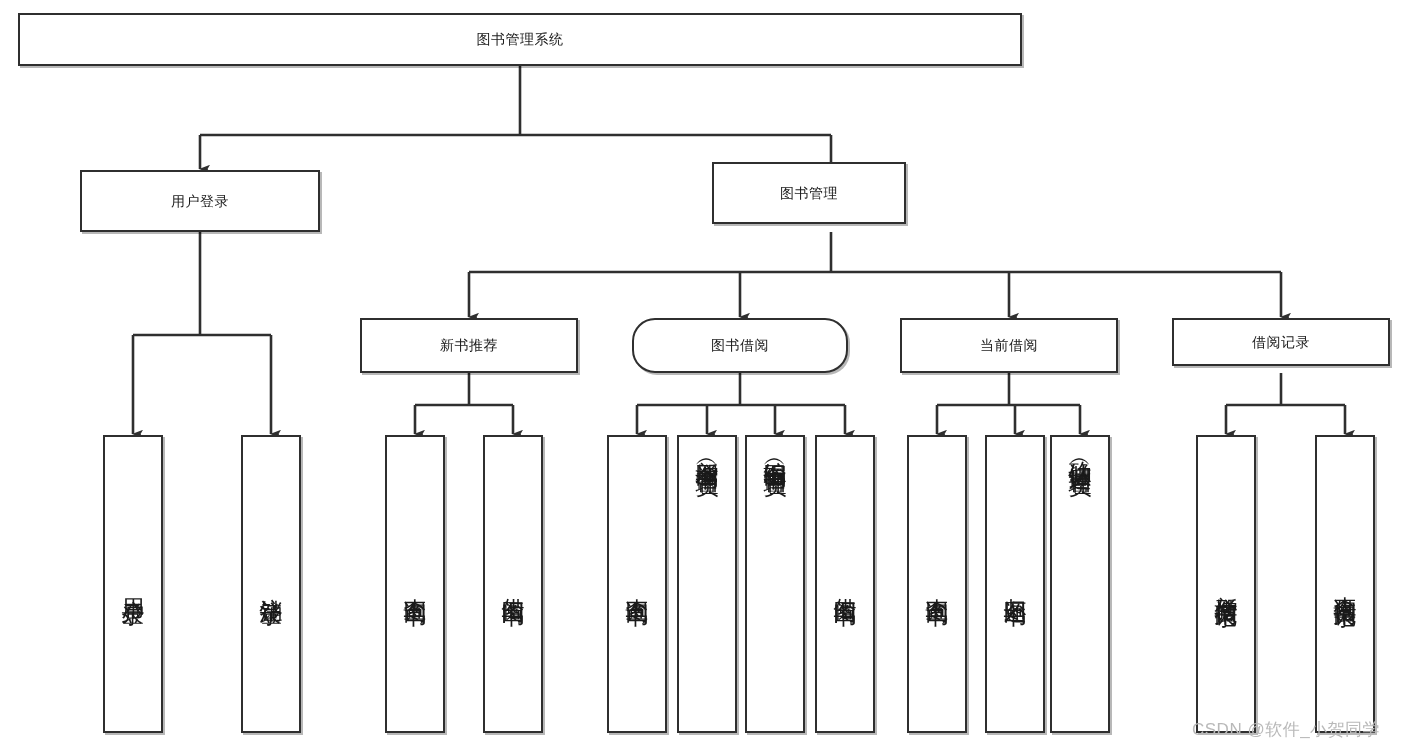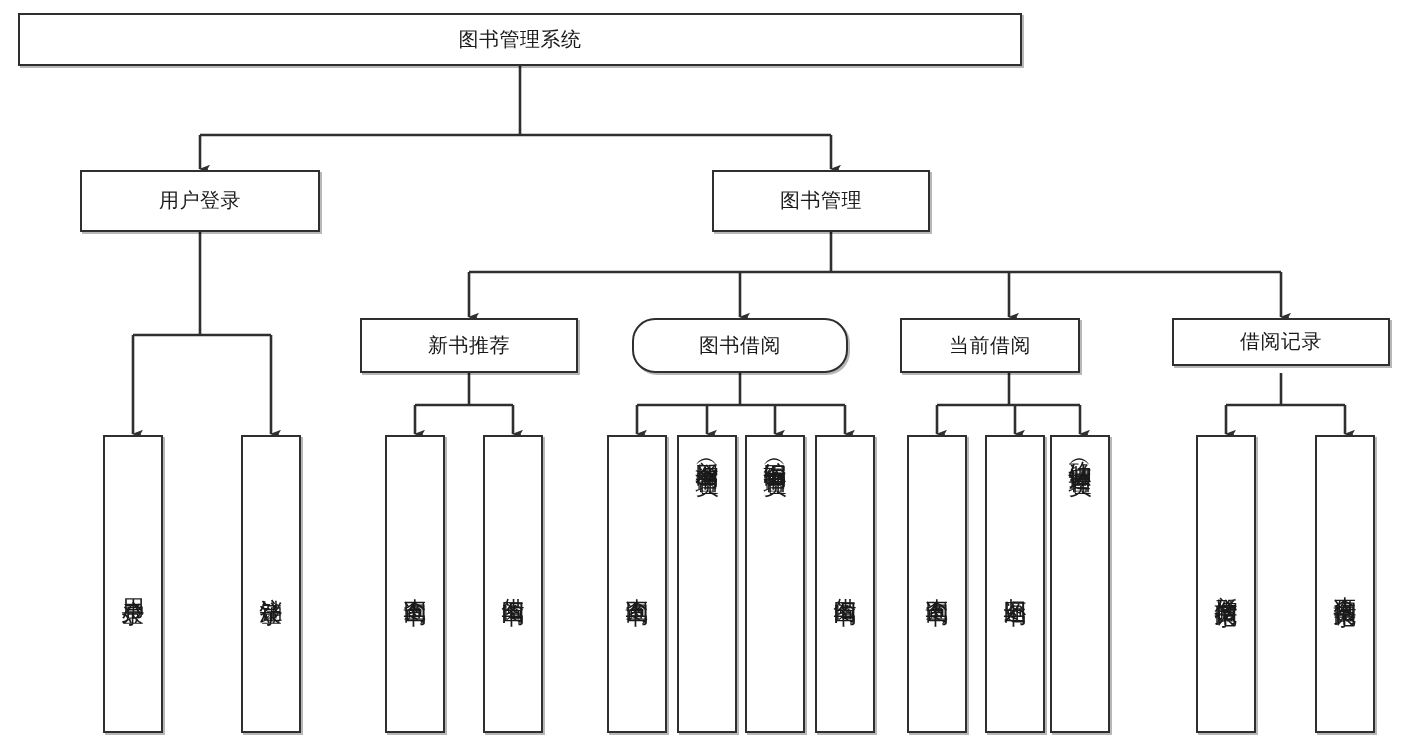--- a/index.html
+++ b/index.html
@@ -29,21 +29,21 @@
     color: #1a1a1a;
   }
   .node-label {
     display: block;
     text-align: center;
     line-height: 1.18;
     letter-spacing: 0.5px;
     white-space: pre;
   }
   .node.horiz .node-label {
-    font-size: 20px;
+    font-size: 14px;
   }
   .node.vert {
     align-items: flex-start;
     justify-content: center;
     padding-top: 6px;
   }
   .node.vert .node-label {
     writing-mode: vertical-rl;
     text-orientation: upright;
     font-size: 23px;
@@ -118,30 +118,30 @@
       </g>
   </svg>
 
   <div id="nodes-layer">
       <div class="node horiz" style="left: 18px; top: 13px; width: 1004px; height: 53px;">
         <span class="node-label">图书管理系统</span>
       </div>
       <div class="node horiz" style="left: 80px; top: 170px; width: 240px; height: 62px;">
         <span class="node-label">用户登录</span>
       </div>
-      <div class="node horiz" style="left: 712px; top: 170px; width: 218px; height: 62px;">
+      <div class="node horiz" style="left: 712px; top: 162px; width: 194px; height: 62px;">
         <span class="node-label">图书管理</span>
       </div>
       <div class="node horiz" style="left: 360px; top: 318px; width: 218px; height: 55px;">
         <span class="node-label">新书推荐</span>
       </div>
       <div class="node horiz" style="left: 632px; top: 318px; width: 216px; height: 55px; border-radius: 23px;">
         <span class="node-label">图书借阅</span>
       </div>
-      <div class="node horiz" style="left: 900px; top: 318px; width: 180px; height: 55px;">
+      <div class="node horiz" style="left: 900px; top: 318px; width: 218px; height: 55px;">
         <span class="node-label">当前借阅</span>
       </div>
       <div class="node horiz" style="left: 1172px; top: 318px; width: 218px; height: 48px;">
         <span class="node-label">借阅记录</span>
       </div>
       <div class="node vert centered" style="left: 103px; top: 435px; width: 60px; height: 298px;">
         <span class="node-label">用户登录</span>
       </div>
       <div class="node vert centered" style="left: 241px; top: 435px; width: 60px; height: 298px;">
         <span class="node-label">注销登录</span>
@@ -174,13 +174,14 @@
         <span class="node-label">确认归还（管理员）</span>
       </div>
       <div class="node vert centered" style="left: 1196px; top: 435px; width: 60px; height: 298px;">
         <span class="node-label">新增借阅记录</span>
       </div>
       <div class="node vert centered" style="left: 1315px; top: 435px; width: 60px; height: 298px;">
         <span class="node-label">查询借阅记录</span>
       </div>
     </div>
 
+  <div class="watermark" style="left: 1192px; top: 718px; color: rgb(185, 185, 185);">CSDN @软件_小贺同学</div>
 </div>
 
 </body></html>

